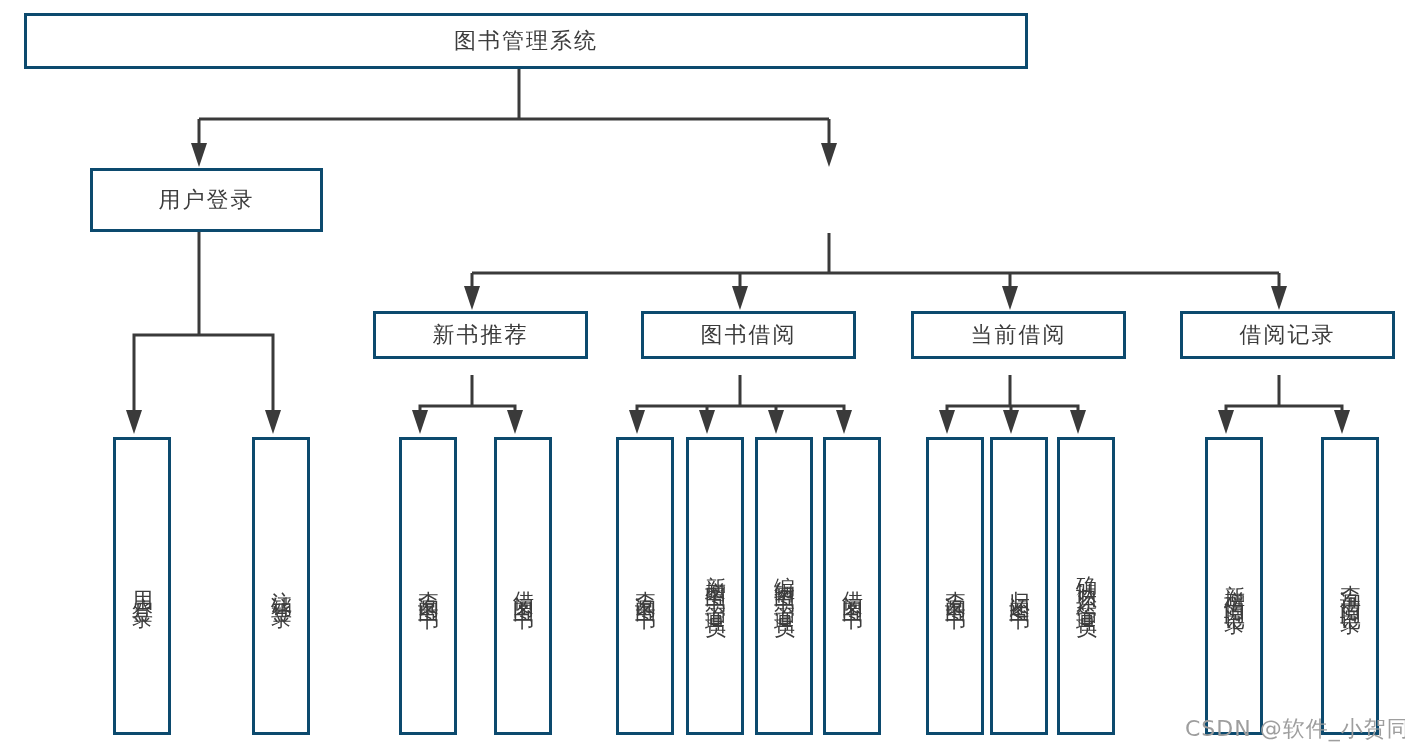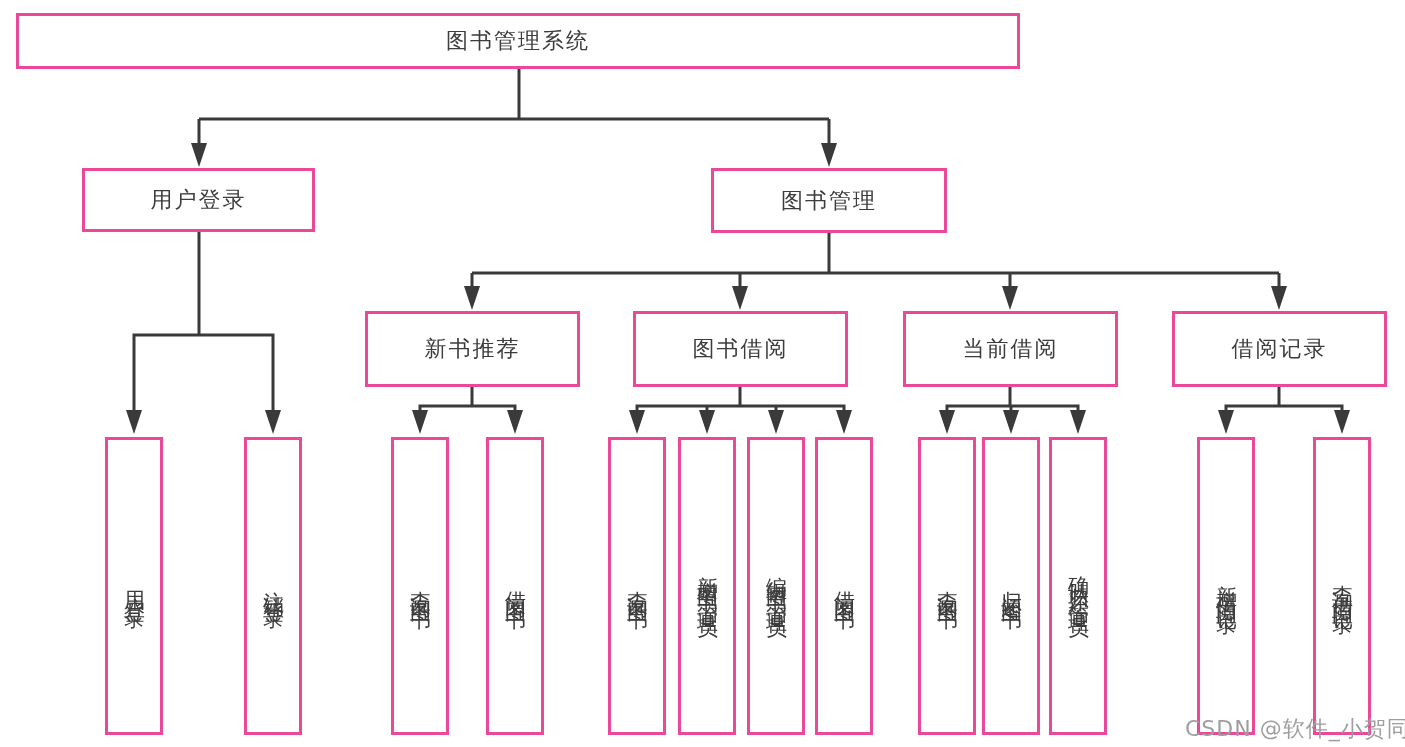--- a/index.html
+++ b/index.html
@@ -13,46 +13,47 @@
   }
   .connectors {
     position: absolute;
     left: 0; top: 0;
     width: 1405px; height: 747px;
   }
   .node {
     position: absolute;
     box-sizing: border-box;
     background: #ffffff;
-    border: 3px solid #ec4899;
+    border: 3px solid #0c4a6e;
     display: flex;
     align-items: center;
     justify-content: center;
     color: #3c3c3c;
+    margin-left: 8px;
   }
   .node.h span {
     font-size: 22px;
     letter-spacing: 2px;
     white-space: nowrap;
   }
   .node.v span {
     writing-mode: vertical-rl;
     text-orientation: mixed;
     font-size: 21px;
     letter-spacing: 6px;
     line-height: 1;
     white-space: nowrap;
   }
   
   .n-root   { left: 16px;  top: 13px;  width: 1004px; height: 56px; }
   
   .n-login  { left: 82px;  top: 168px; width: 233px;  height: 64px; }
   .n-mgmt   { left: 711px; top: 168px; width: 236px;  height: 65px; }
   
-  .n-l3     { top: 311px; width: 215px; height: 76px; }
+  .n-l3     { top: 311px; width: 215px; height: 48px; }
   .n-rec    { left: 365px;  }
   .n-borrow { left: 633px; align-items: center;  }
   .n-cur    { left: 903px;  }
   .n-recd   { left: 1172px; }
   
   .leaf     { top: 437px; width: 58px; height: 298px; }
   .lf-1a { left: 105px; }  .lf-1b { left: 244px; }
   .lf-2a { left: 391px; }  .lf-2b { left: 486px; }
   .lf-3a { left: 608px; }  .lf-3b { left: 678px; }
   .lf-3c { left: 747px; }  .lf-3d { left: 815px; }
@@ -118,23 +119,20 @@
     </g>
   </svg>
 
   <div class="node h n-root">
     <span>图书管理系统</span>
   </div>
 
   <div class="node h n-login">
     <span>用户登录</span>
   </div>
-  <div class="node h n-mgmt">
-    <span>图书管理</span>
-  </div>
 
   <div class="node h n-l3 n-rec">
     <span>新书推荐</span>
   </div>
   <div class="node h n-l3 n-borrow">
     <span>图书借阅</span>
   </div>
   <div class="node h n-l3 n-recd">
     <span>借阅记录</span>
   </div>

